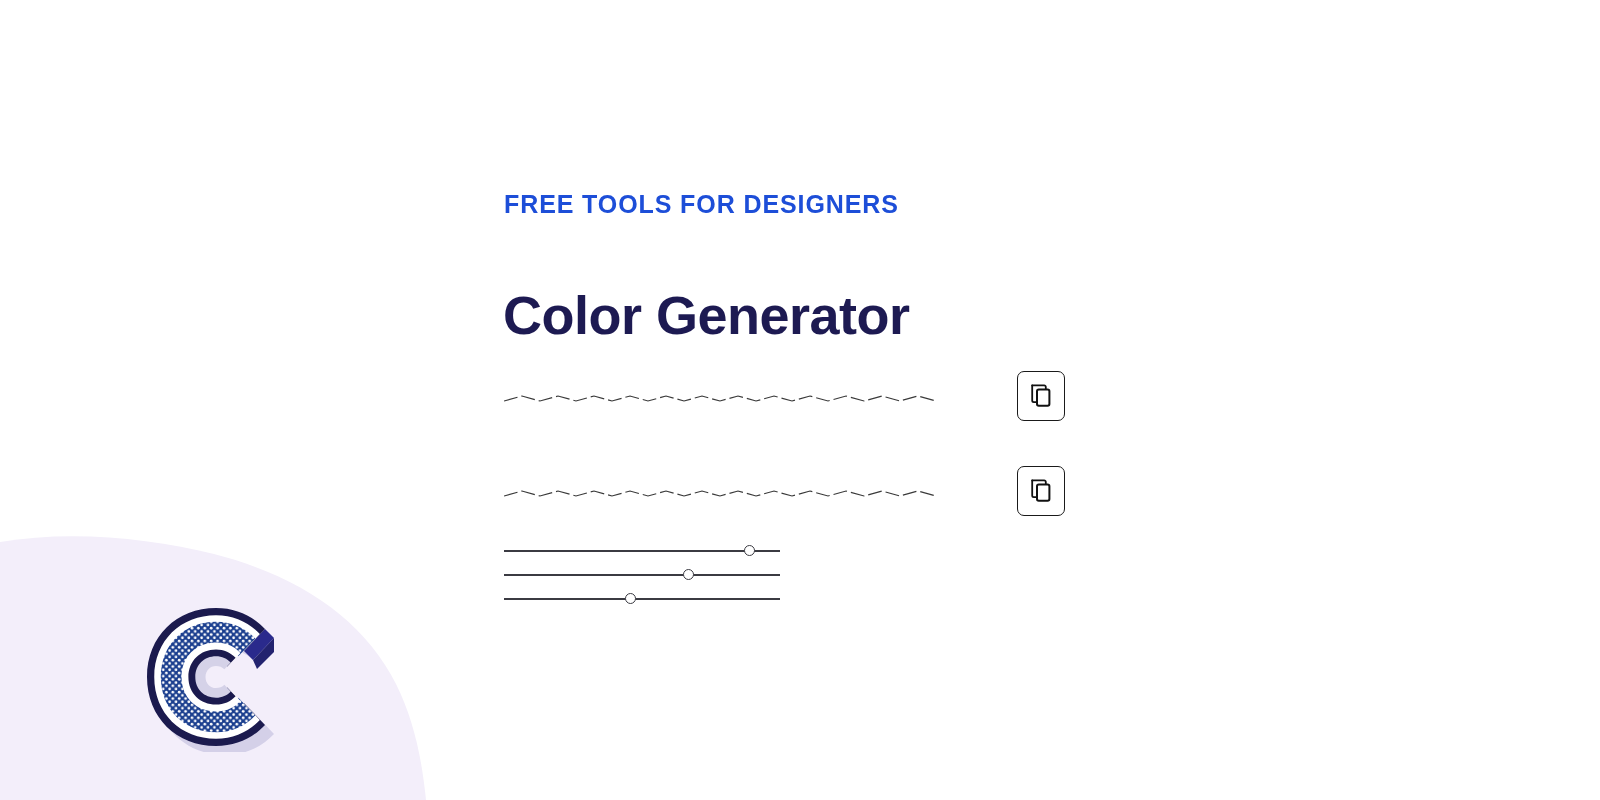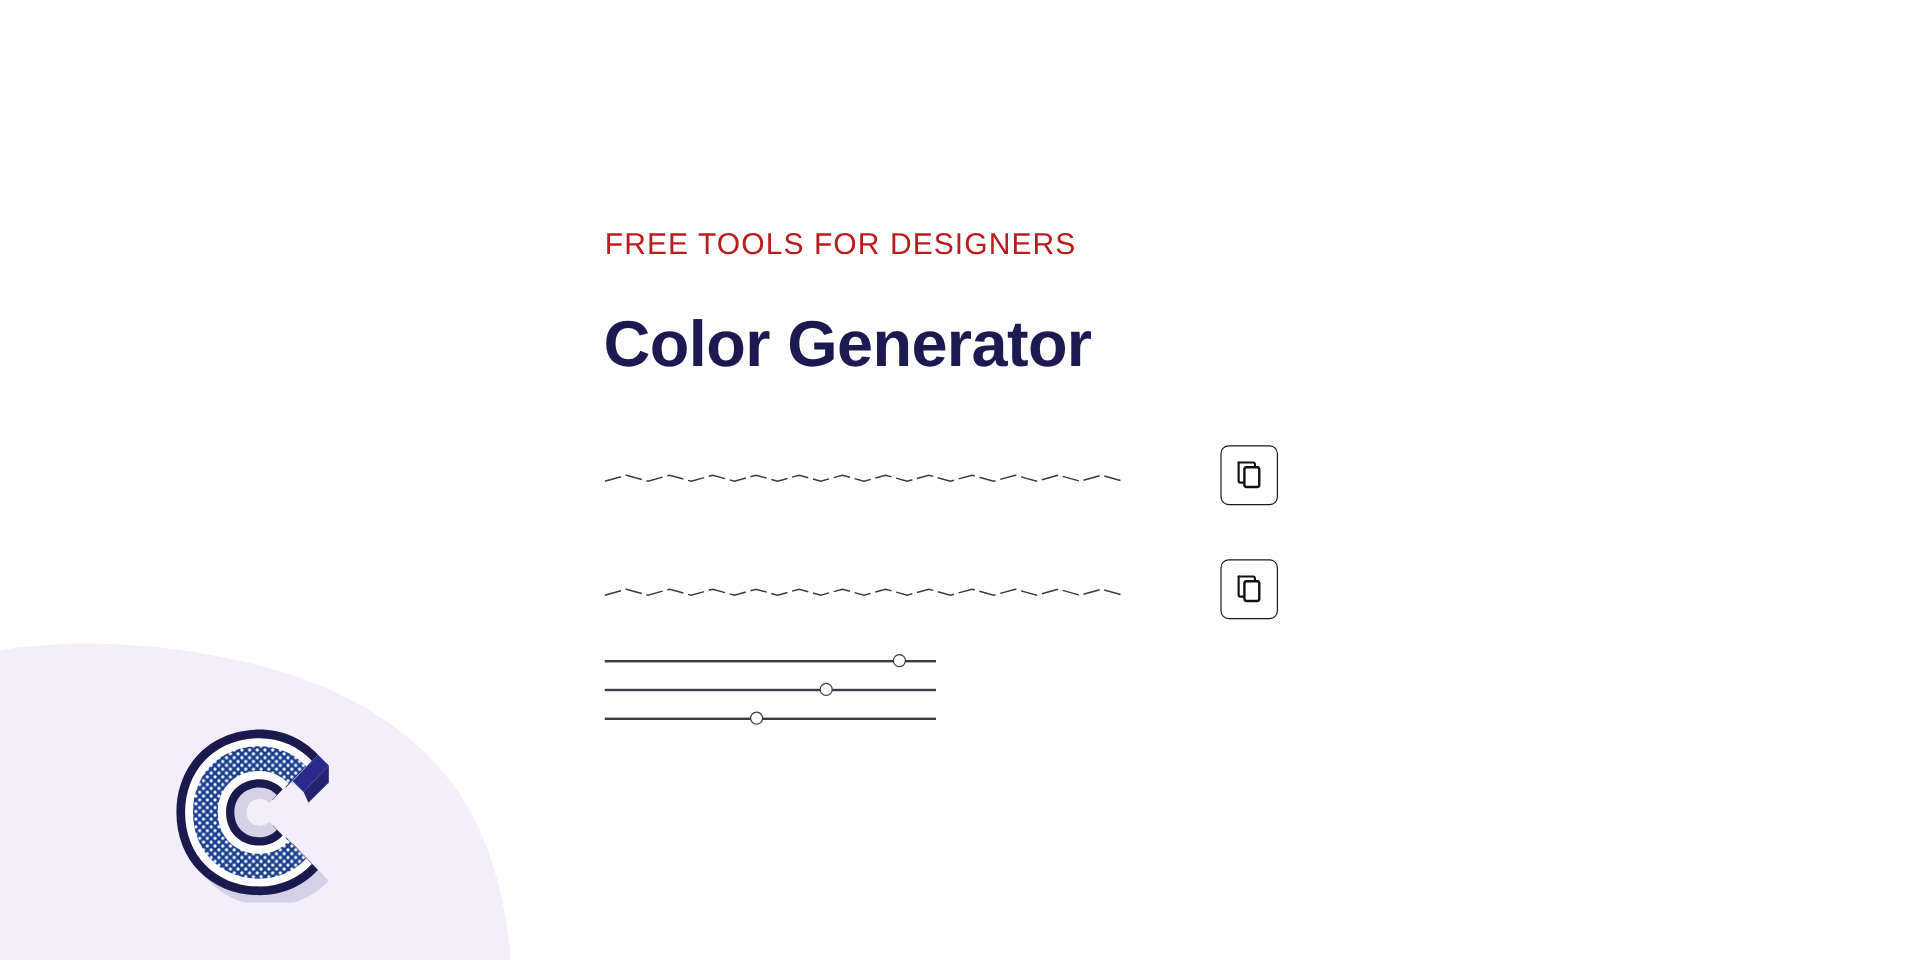--- a/index.html
+++ b/index.html
@@ -43,30 +43,30 @@
     width: 152px;
     height: 150px;
   }
 
   
   .eyebrow {
     position: absolute;
     left: 504px;
     top: 189px;
     font-size: 25px;
-    font-weight: normal;
+    font-weight: bold;
     letter-spacing: 0.9px;
-    color: #b91c1c;
+    color: #1d4ed8;
     white-space: nowrap;
     line-height: 30px;
   }
   .page-title {
     position: absolute;
     left: 503px;
-    top: 218px;
+    top: 246px;
     font-size: 54px;
     font-weight: bold;
     letter-spacing: -0.5px;
     color: #1d1a52;
     white-space: nowrap;
     line-height: 66px;
   }
 
   
   .value-row {

